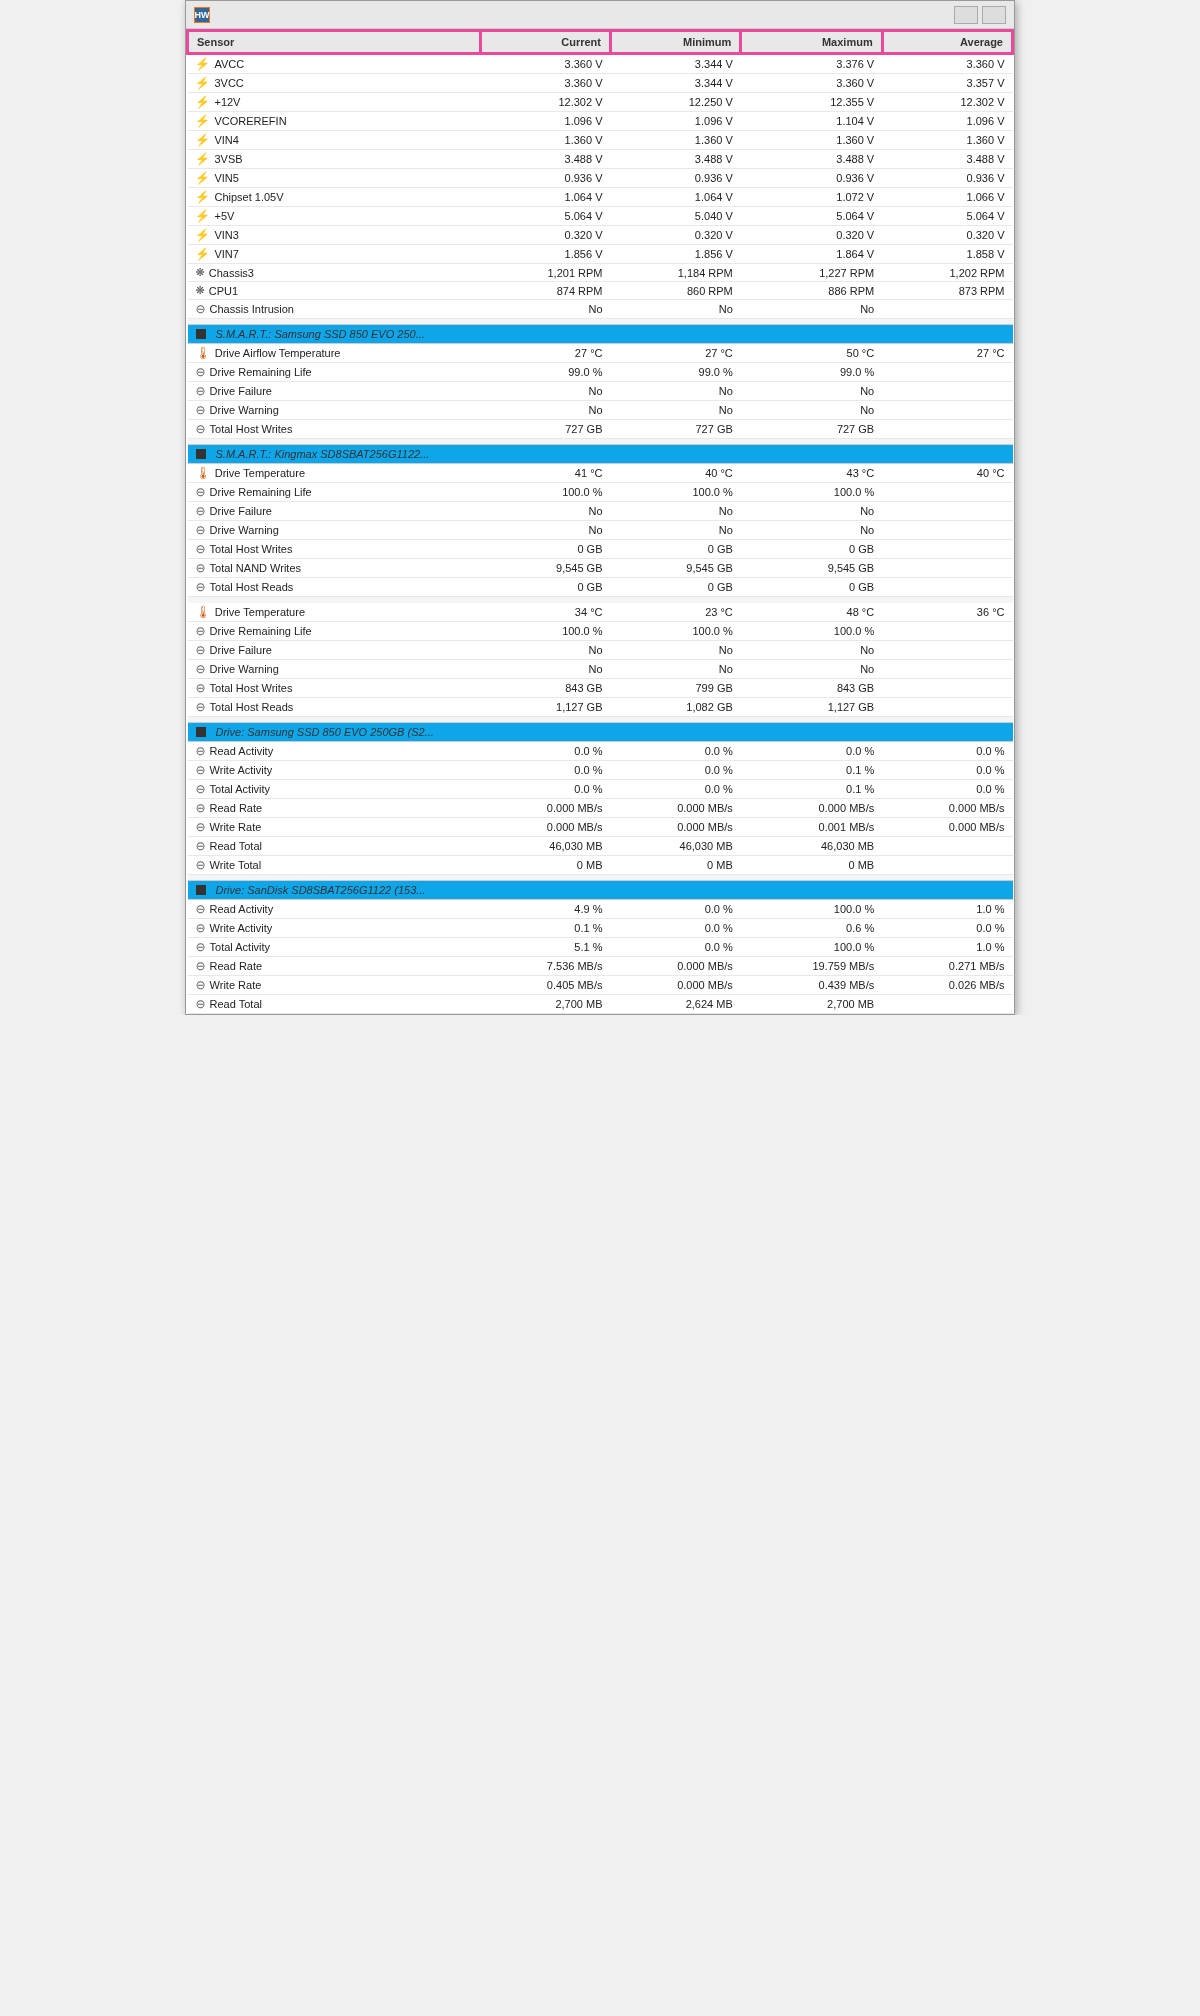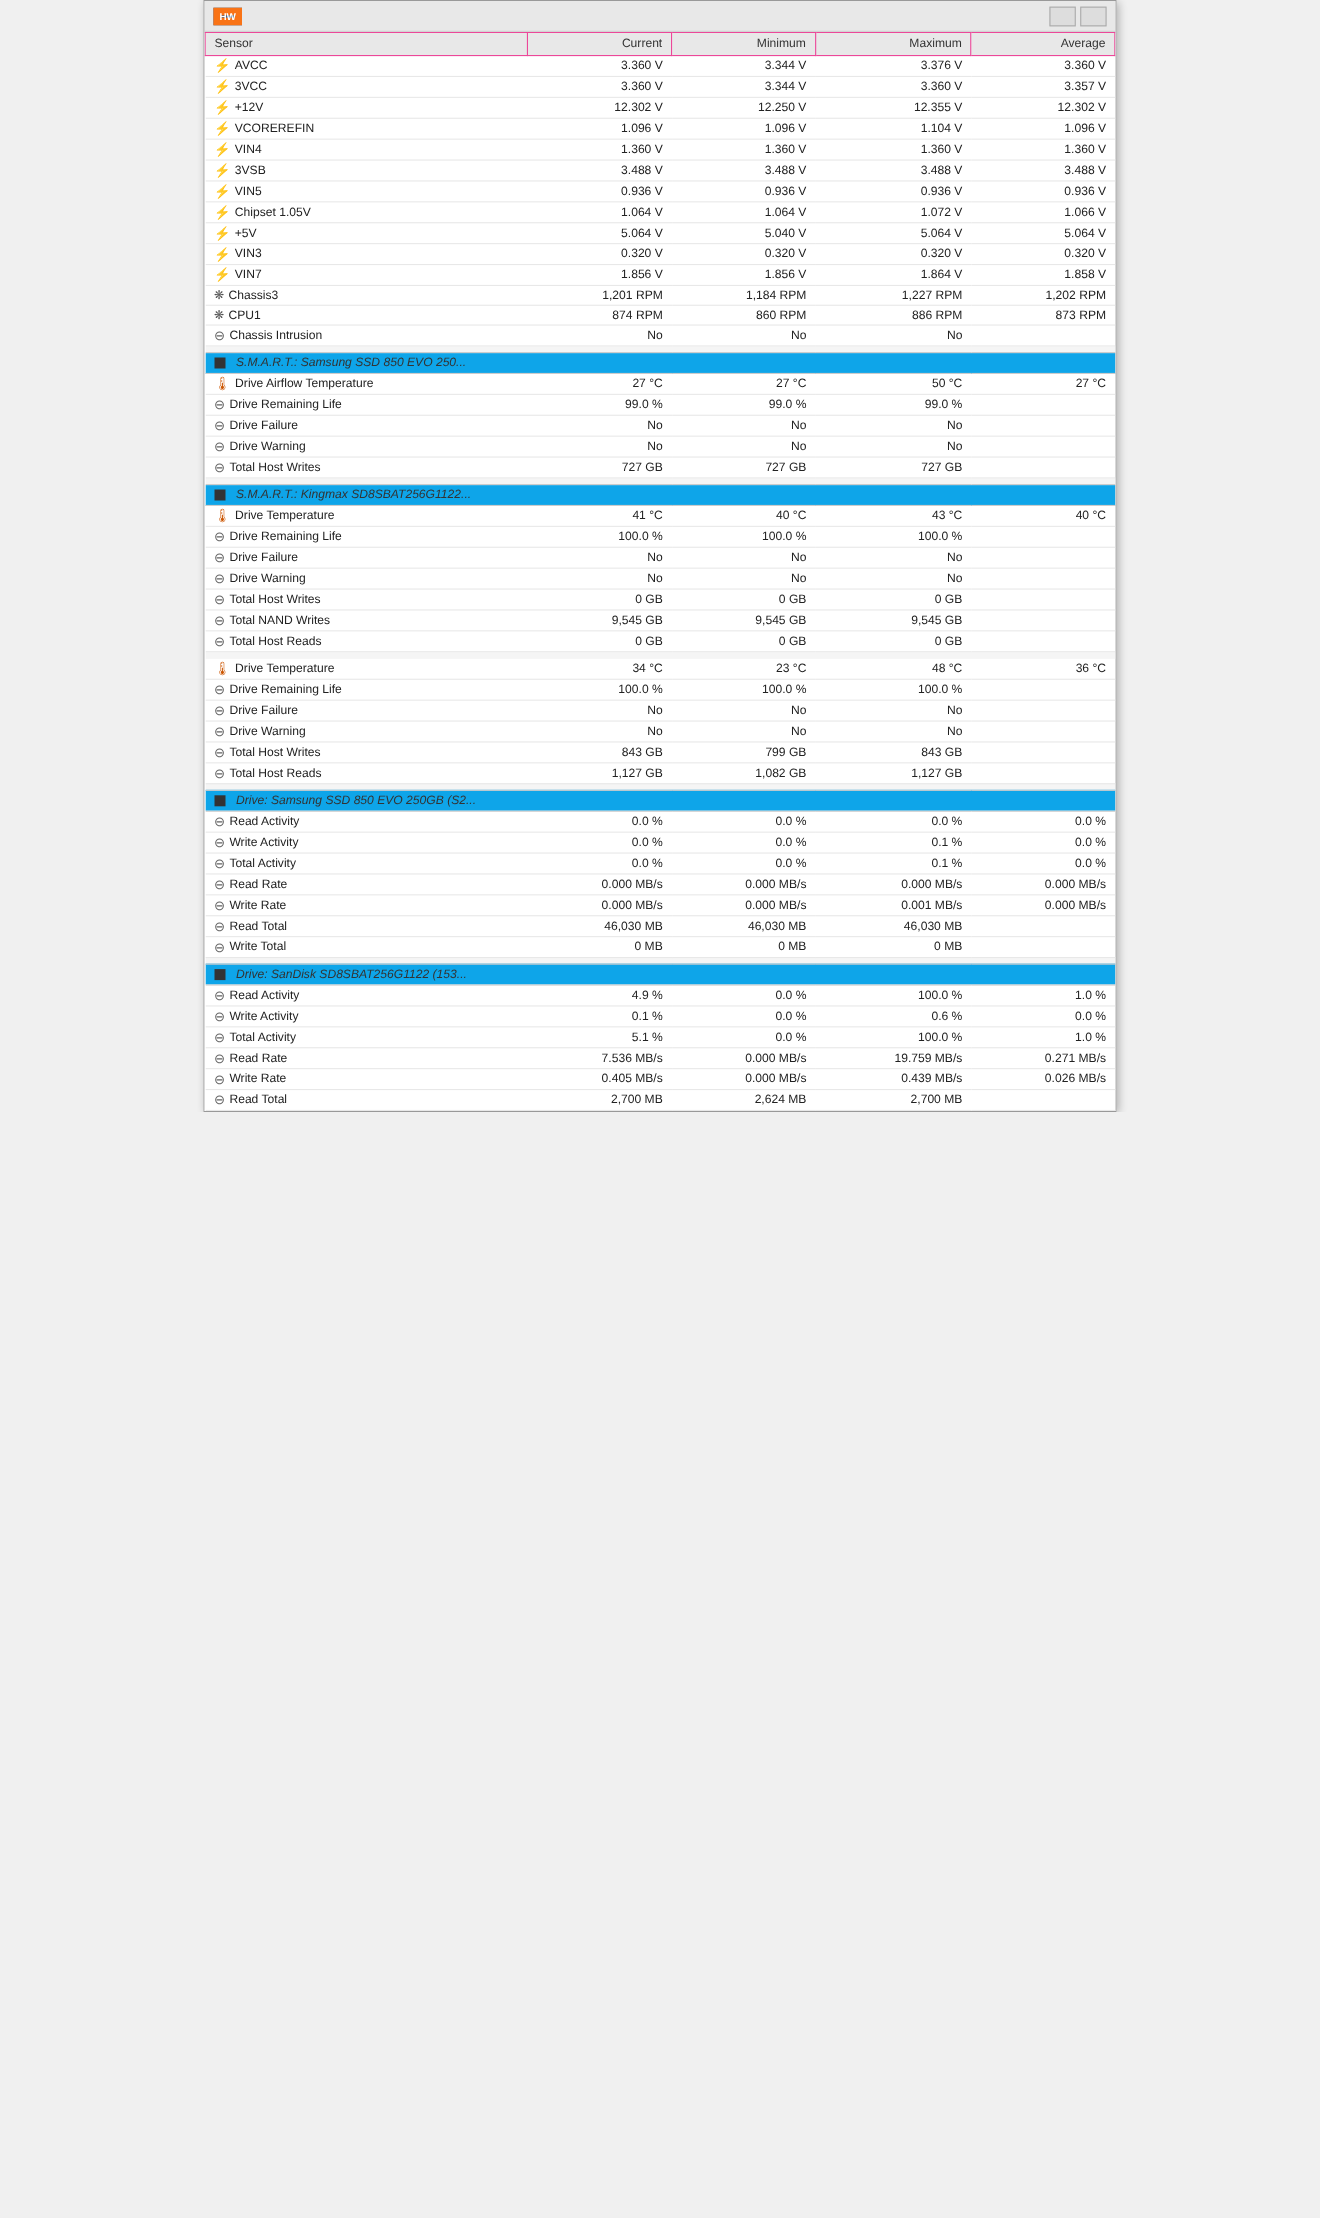--- a/index.html
+++ b/index.html
@@ -24,24 +24,24 @@
       align-items: center;
       justify-content: space-between;
       height: 28px;
     }
     .titlebar-left {
       display: flex;
       align-items: center;
       gap: 6px;
     }
     .titlebar-icon {
-      width: 26px;
+      width: 16px;
       height: 16px;
       background: #336699;
-      border: 7px solid #f97316;
+      border: 1px solid #f97316;
       display: flex;
       align-items: center;
       justify-content: center;
       color: white;
       font-size: 9px;
       font-weight: bold;
     }
     .titlebar-text {
       font-size: 11px;
       color: #333;
@@ -65,24 +65,24 @@
     .content {
       background: white;
       overflow: auto;
     }
     table {
       width: 100%;
       border-collapse: collapse;
     }
     thead tr th {
       background: #e8e8e8;
-      border: 1px solid #ec4899;
+      border: 3px solid #ec4899;
       padding: 4px 8px;
       text-align: left;
-      font-weight: normal;
+      font-weight: bold;
       color: #333;
     }
     thead tr th:not(:first-child) {
       text-align: right;
     }
     tbody tr td {
       border-bottom: 1px solid #e8e8e8;
       padding: 2px 8px;
       color: #222;
       white-space: nowrap;

